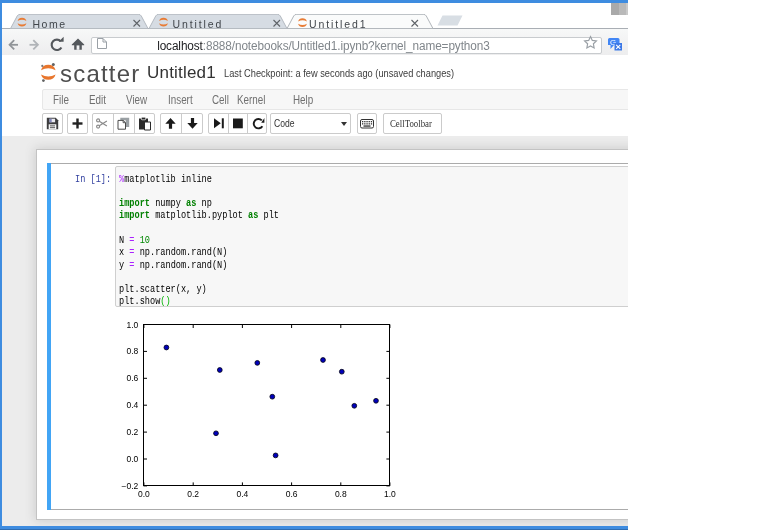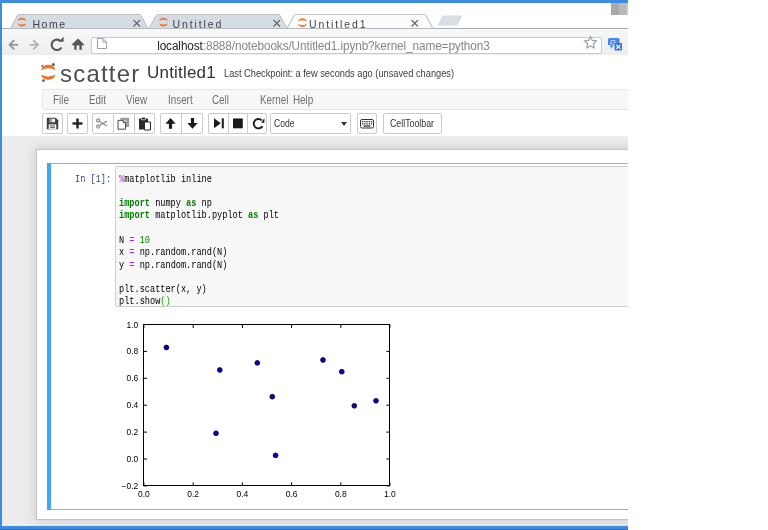--- a/index.html
+++ b/index.html
@@ -200,41 +200,41 @@
     <circle cx="8.3" cy="3.2" r="0.9" fill="#fff"></circle>
     <circle cx="11.7" cy="17.8" r="0.9" fill="#fff"></circle>
   </svg>
 
   <div id="menubar" class="abs"></div>
   <div class="mitem" style="left:52.7px;"><span class="sx" style="transform:scaleX(0.82);">File</span></div>
   <div class="mitem" style="left:89.2px;"><span class="sx" style="transform:scaleX(0.82);">Edit</span></div>
   <div class="mitem" style="left:125.8px;"><span class="sx" style="transform:scaleX(0.82);">View</span></div>
   <div class="mitem" style="left:168.1px;"><span class="sx" style="transform:scaleX(0.82);">Insert</span></div>
   <div class="mitem" style="left:212px;"><span class="sx" style="transform:scaleX(0.82);">Cell</span></div>
-  <div class="mitem" style="left:260px;"><span class="sx" style="transform:scaleX(0.82);">Kernel</span></div>
+  <div class="mitem" style="left:237px;"><span class="sx" style="transform:scaleX(0.82);">Kernel</span></div>
   <div class="mitem" style="left:293.1px;"><span class="sx" style="transform:scaleX(0.82);">Help</span></div>
   <div id="kline" class="abs"></div>
   <div id="kname" class="txt"><span class="sx" style="transform:scaleX(0.8);">Python 3</span></div>
   <div id="kcirc" class="abs"></div>
 
   <div class="jbtn" style="left:42px;width:20.5px;"></div>
   <div class="jbtn" style="left:67px;width:20.5px;"></div>
   <div class="jbtn" style="left:92px;width:63px;"></div>
   <div class="jsep" style="left:113px;"></div>
   <div class="jsep" style="left:134px;"></div>
   <div class="jbtn" style="left:159.5px;width:43px;"></div>
   <div class="jsep" style="left:181px;"></div>
   <div class="jbtn" style="left:208px;width:58.5px;"></div>
   <div class="jsep" style="left:227.5px;"></div>
   <div class="jsep" style="left:247px;"></div>
   <div class="jbtn" style="left:269.7px;width:81px;"></div>
   <div class="jbtn" style="left:357.4px;width:19.6px;"></div>
   <div class="jbtn" style="left:383.4px;width:58.6px;"></div>
   <div class="txt" style="left:273.5px;top:116.5px;font-size:11px;color:#333;"><span class="sx" style="transform:scaleX(0.78);">Code</span></div>
-  <div class="txt" style="left:389.5px;top:116.5px;font-size:11px;color:#333;"><span class="sx" style="transform:scaleX(0.8);">CellToolbar</span></div>
+  <div class="txt" style="left:389.5px;top:116.5px;font-size:11px;color:#333;font-family:Liberation Serif, serif;"><span class="sx" style="transform:scaleX(0.8);">CellToolbar</span></div>
 
   <svg class="abs" style="left:42px;top:113px;" width="340" height="21" viewBox="0 0 340 21">
 
     <g transform="translate(4.5,4.5)">
       <path d="M0.3 0.3 L9.2 0.3 L11.7 2.8 L11.7 11.7 L0.3 11.7 Z" fill="#3c3c3e"></path>
       <rect x="3" y="1.2" width="5.6" height="3.6" fill="#e9e9ef"></rect>
       <rect x="3" y="1.2" width="2.2" height="3.6" fill="#8287b8"></rect>
       <rect x="2.2" y="6.8" width="7.6" height="4.9" fill="#fdfdfd"></rect>
       <line x1="3.4" y1="8.4" x2="8.6" y2="8.4" stroke="#3c3c3e" stroke-width="0.9"></line>
       <line x1="3.4" y1="10.2" x2="8.6" y2="10.2" stroke="#3c3c3e" stroke-width="0.9"></line>

